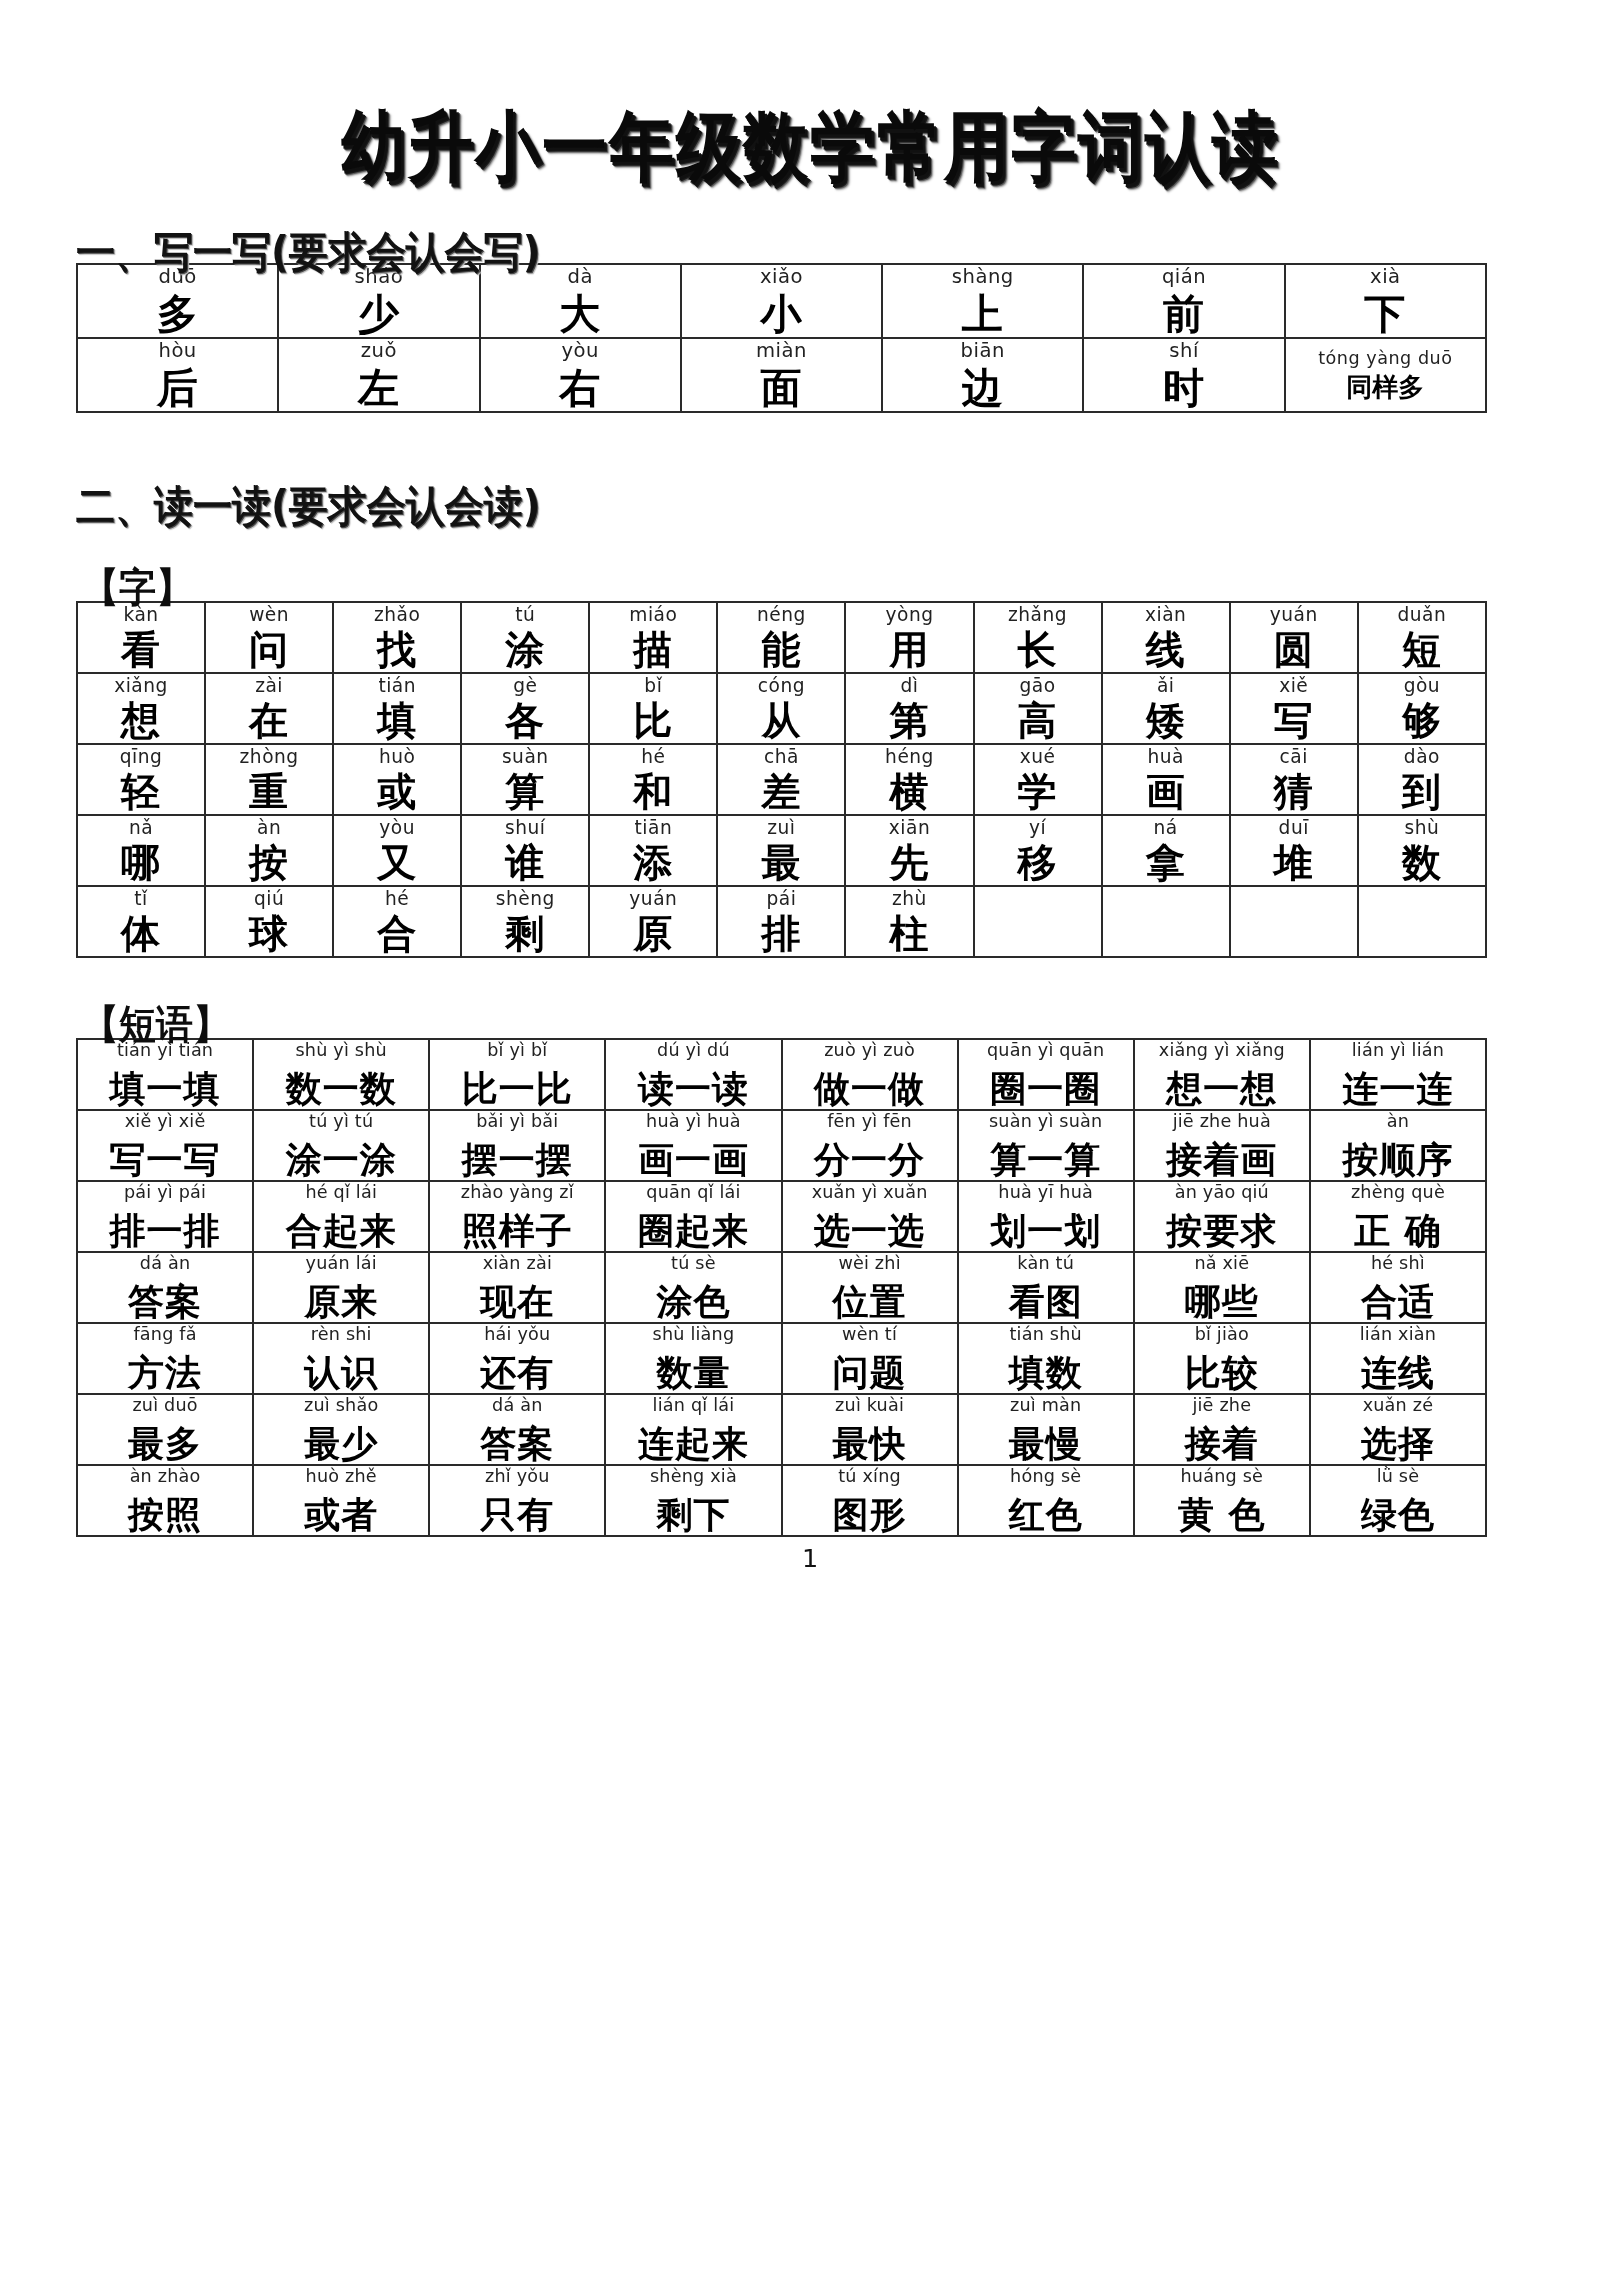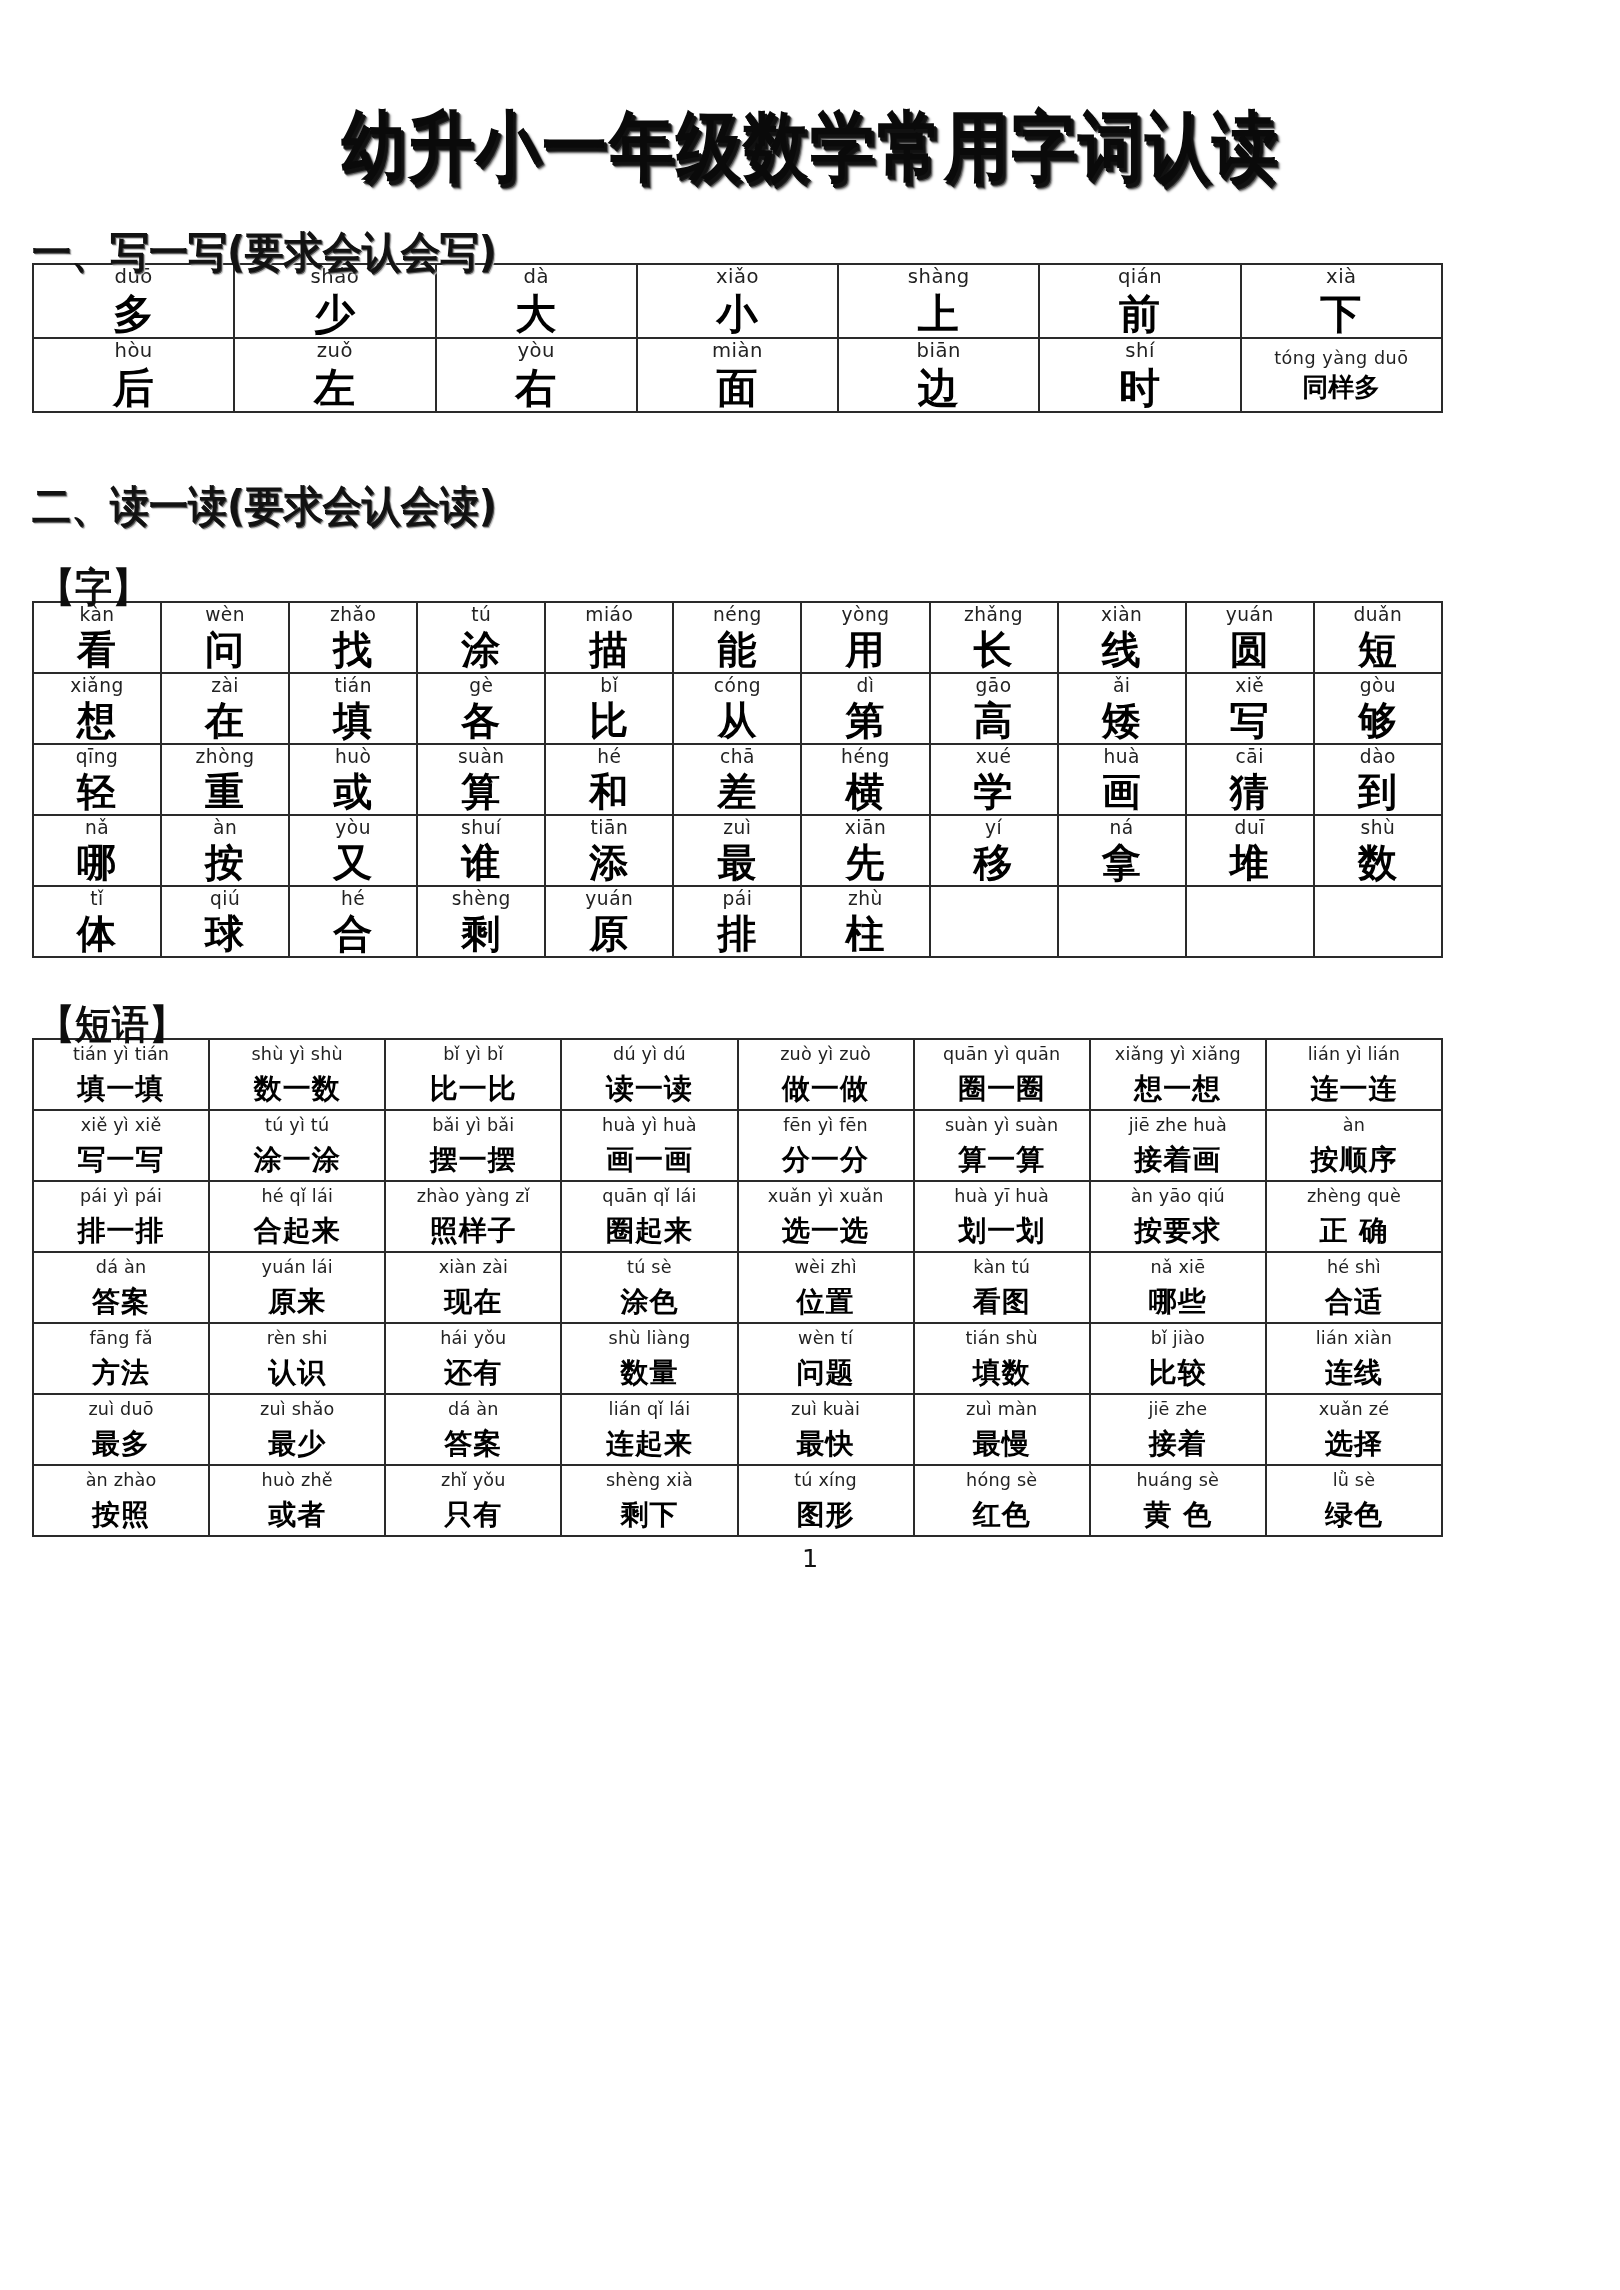--- a/index.html
+++ b/index.html
@@ -12,21 +12,21 @@
     height: 2291px;
     font-family: "DejaVu Sans", "Liberation Sans", sans-serif;
     color: #000000;
     position: relative;
     overflow: hidden;
   }
   .page {
     width: 1620px;
     height: 1630px;
     box-sizing: border-box;
-    padding: 0 32px;
+    padding: 0 76px;
     position: relative;
   }
 
   
   .doc-title {
     text-align: center;
     font-size: 65px;
     font-weight: 700;
     letter-spacing: 2px;
     margin: 0;
@@ -123,21 +123,21 @@
   
   .t-zi td { height: 69px; }
   .t-zi .cell { height: 69px; gap: 5.9px; }
   .t-zi .pinyin { font-size: 18.6px; }
   .t-zi .hanzi { font-size: 39px; }
 
   
   .t-phr td { height: 69px; }
   .t-phr .cell { height: 69px; gap: 11px; }
   .t-phr .pinyin { font-size: 17.6px; letter-spacing: 0.2px; }
-  .t-phr .hanzi { font-size: 28px; letter-spacing: 1px; text-align: center; }
+  .t-phr .hanzi { font-size: 36px; letter-spacing: 1px; text-align: center; }
 
   .page-number {
     position: absolute;
     left: 0;
     right: 0;
     bottom: 57px;
     text-align: center;
     font-size: 25.5px;
     color: #111;
   }

